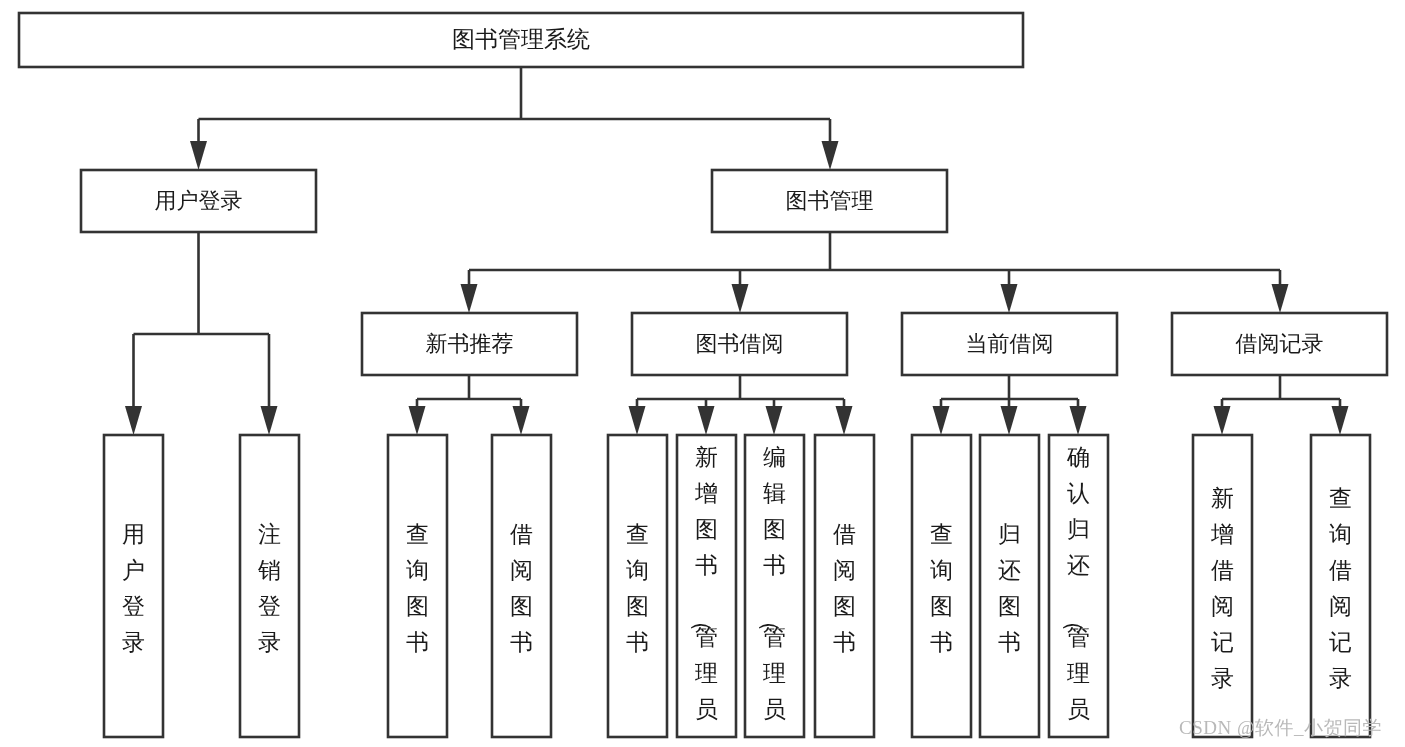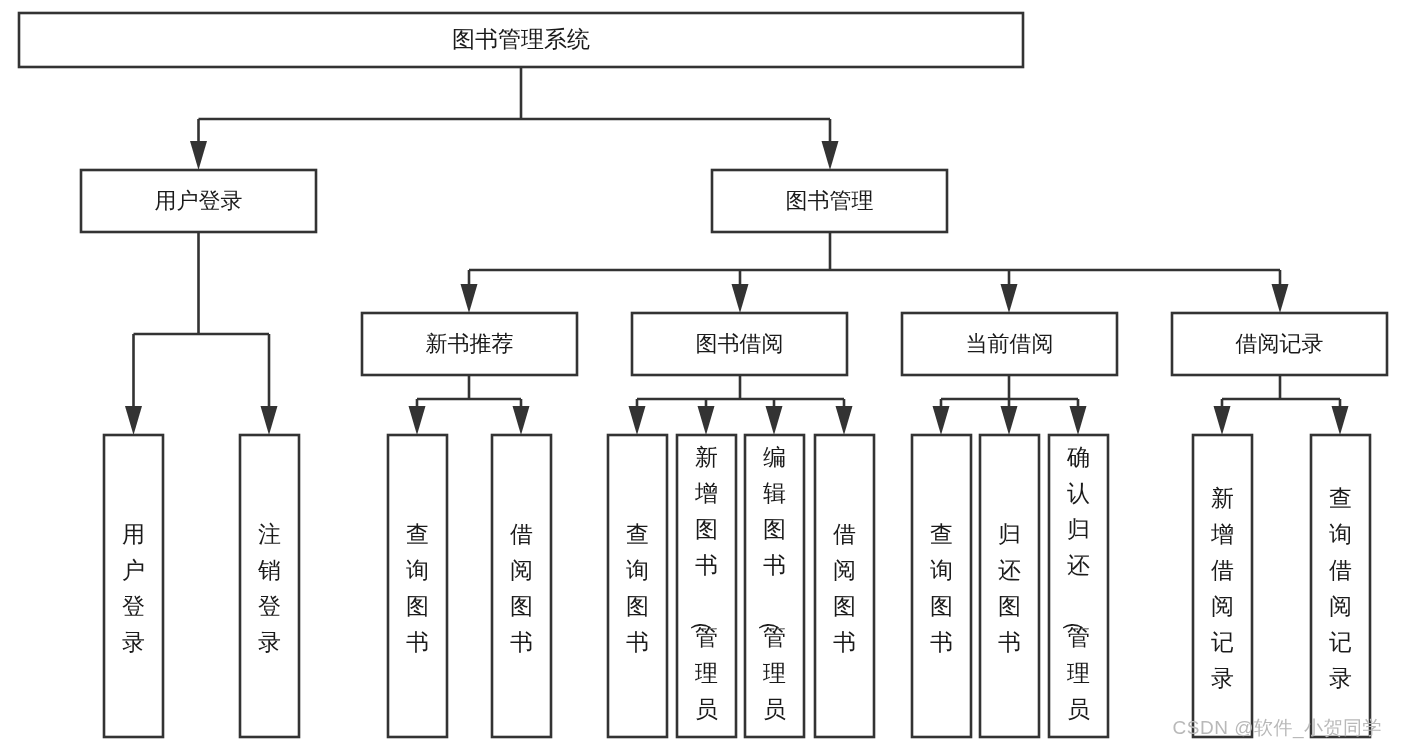--- a/index.html
+++ b/index.html
@@ -54,21 +54,21 @@
     stroke-linecap: butt;
   }
   .arrow-head {
     fill: #333333;
     stroke: none;
   }
   .watermark {
     position: absolute;
     right: 12px;
     bottom: 6px;
-    font-family: Liberation Sans, sans-serif;
+    font-family: Liberation Serif, serif;
     font-size: 19px;
     color: #b9b9b9;
     letter-spacing: 0.5px;
     white-space: nowrap;
     pointer-events: none;
   }
 </style>
 </head>
 <body>
 

